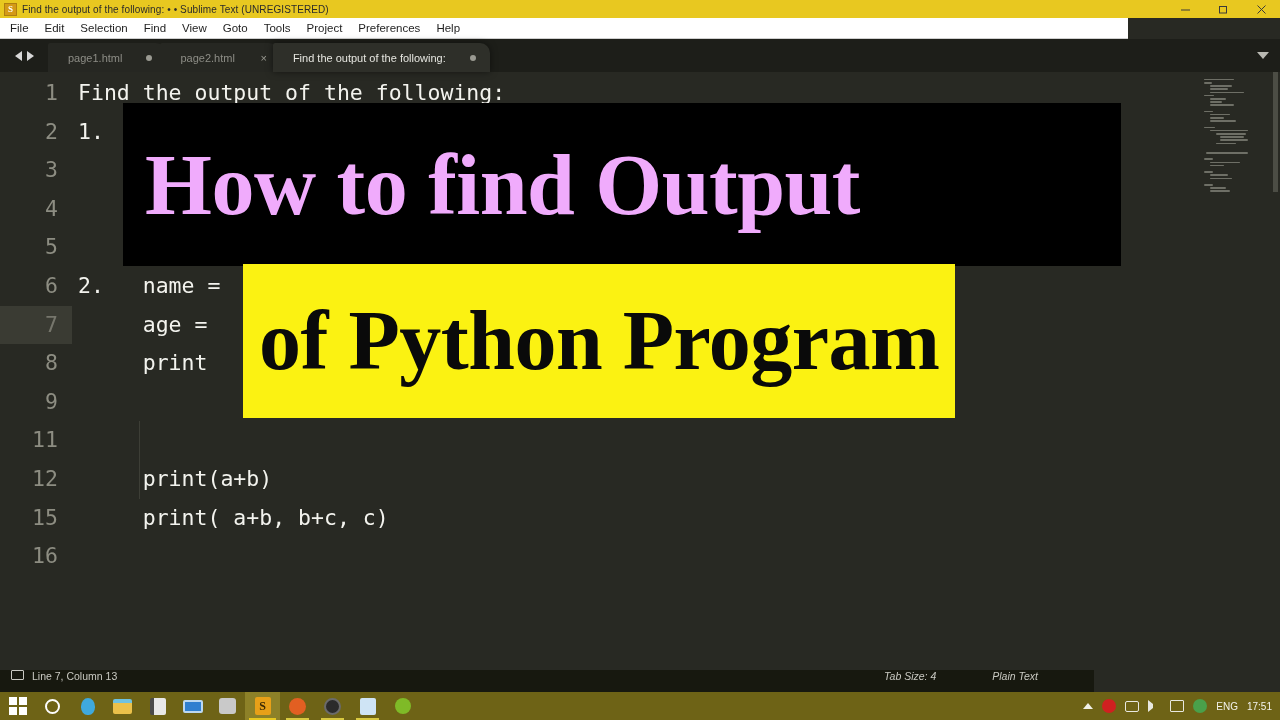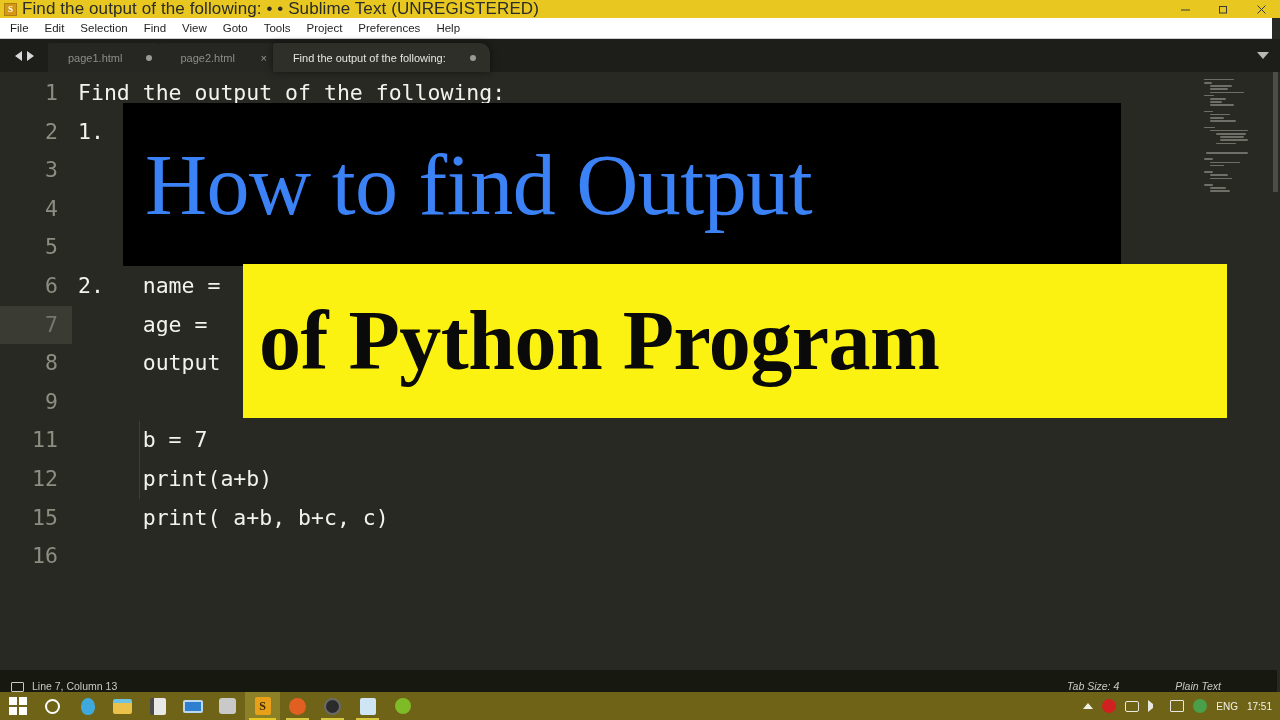--- a/index.html
+++ b/index.html
@@ -16,34 +16,34 @@
     background:#e8c820; display:flex; align-items:center;
   }
   .title-icon {
     width:13px; height:13px; margin-left:4px; margin-right:5px;
     background:#d49a16; border:1px solid #b07f10; position:relative;
     display:flex; align-items:center; justify-content:center;
     font-size:9px; color:#fff; font-weight:bold;
     font-family:"Liberation Serif", serif;
   }
   .title-text {
-    font-size:17px; color:#2b2b2b; white-space:nowrap;
+    font-size:10px; color:#2b2b2b; white-space:nowrap;
     letter-spacing:0.1px;
   }
   .win-controls { margin-left:auto; display:flex; height:18px; }
   .win-btn {
     width:38px; height:18px; display:flex; align-items:center;
     justify-content:center; color:#3a3a3a; font-size:11px;
     font-family:"Liberation Sans", sans-serif;
   }
   .win-btn svg { display:block; }
 
   
   .menubar {
-    position:absolute; top:18px; left:0; width:1272px; height:21px;
+    position:absolute; top:18px; left:0; width:1128px; height:21px;
     background:#ffffff; display:flex; align-items:center;
     border-bottom:1px solid #cfcfcf;
   }
   .menu-item {
     font-size:11.5px; color:#1f1f1f; padding:0 8px; white-space:nowrap;
   }
   .menu-item:first-child { margin-left:2px; }
 
   
   .tabbar {
@@ -130,38 +130,38 @@
   }
 
   
   .banner-top {
     position:absolute; left:123px; top:103px; width:998px; height:163px;
     background:#000000; z-index:40;
     display:flex; align-items:center; padding-left:22px;
   }
   .banner-top .btext {
     font-family:"Liberation Serif","DejaVu Serif", serif;
-    font-weight:normal; font-size:86px; color:#3b82f6;
+    font-weight:bold; font-size:86px; color:#f0abfc;
     letter-spacing:-0.5px; line-height:1; white-space:nowrap;
   }
   .banner-bottom {
-    position:absolute; left:243px; top:264px; width:984px; height:154px;
+    position:absolute; left:243px; top:264px; width:712px; height:154px;
     background:#fbf212; z-index:41;
     display:flex; align-items:center; padding-left:16px;
   }
   .banner-bottom .btext {
     font-family:"Liberation Serif","DejaVu Serif", serif;
     font-weight:bold; font-size:84px; color:#0a0a0a;
     letter-spacing:-0.5px; line-height:1; white-space:nowrap;
   }
 
   
   .statusbar {
-    position:absolute; top:670px; left:0; width:1277px; height:22px;
-    background:#17180f; display:flex; align-items:flex-end;
+    position:absolute; top:670px; left:0; width:1094px; height:22px;
+    background:#17180f; display:flex; align-items:flex-start;
     color:#c9c9c2; font-size:10.5px;
   }
   .sb-icon {
     width:13px; height:10px; border:1.4px solid #c9c9c2; border-radius:1px;
     margin-left:11px; margin-right:8px;
   }
   .sb-right { margin-left:auto; display:flex; align-items:center;font-style:italic; }
   .sb-right > span { margin-right:56px; white-space:nowrap; }
   .sb-right > span:last-child { margin-right:56px; }
 
@@ -299,33 +299,32 @@
       </div>
 
       <div class="line active">
         <span class="gutter-bg"></span>
         <span class="ln dim">7</span>
         <span class="code">     age =</span>
       </div>
 
       <div class="line">
         <span class="ln">8</span>
-        <span class="code">     output</span>
+        <span class="code">     print</span>
       </div>
 
       <div class="line">
         <span class="ln">9</span>
         <span class="code"></span>
       </div>
 
 
       <div class="line">
         <span class="indent-guide"></span>
         <span class="ln">11</span>
-        <span class="code">     b = 7</span>
       </div>
 
       <div class="line">
         <span class="indent-guide"></span>
         <span class="ln">12</span>
         <span class="code">     print(a+b)</span>
       </div>
 
 
 

